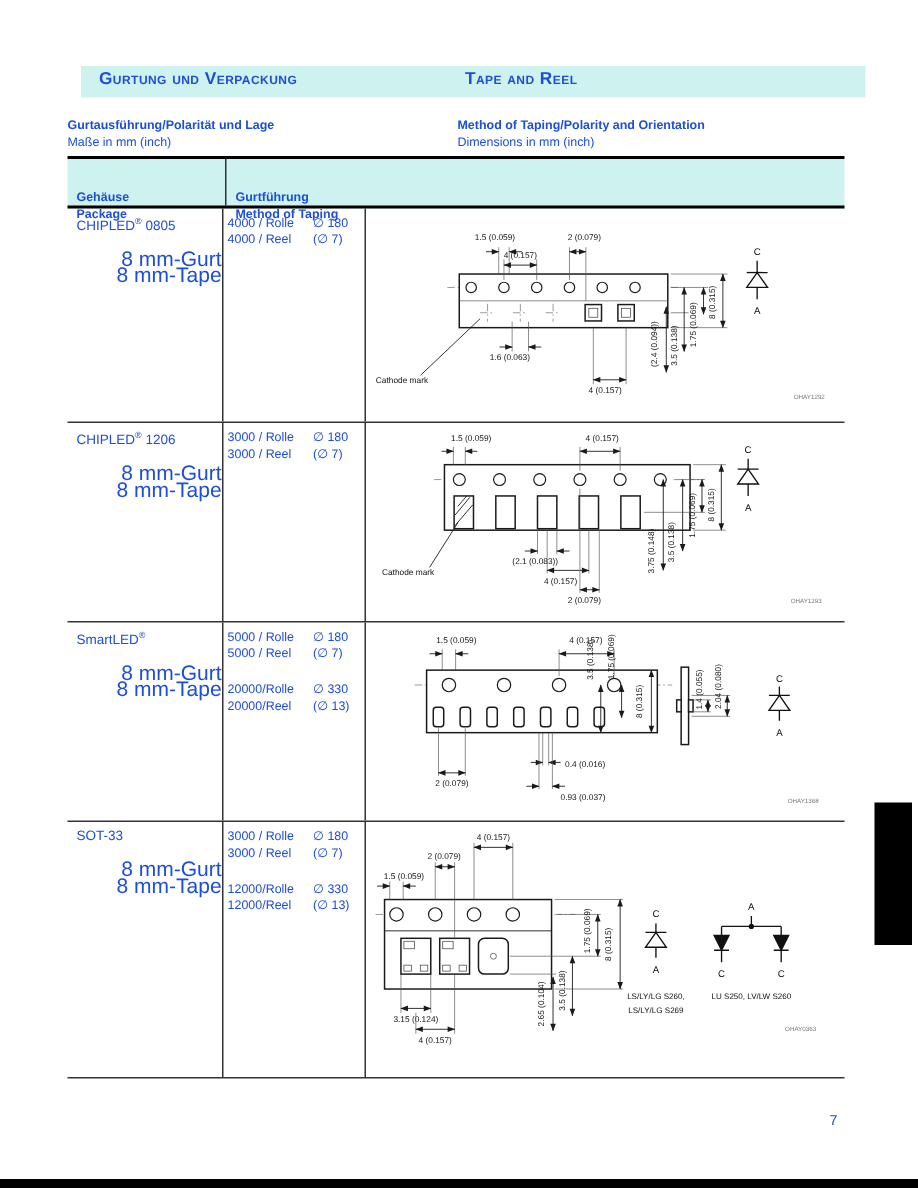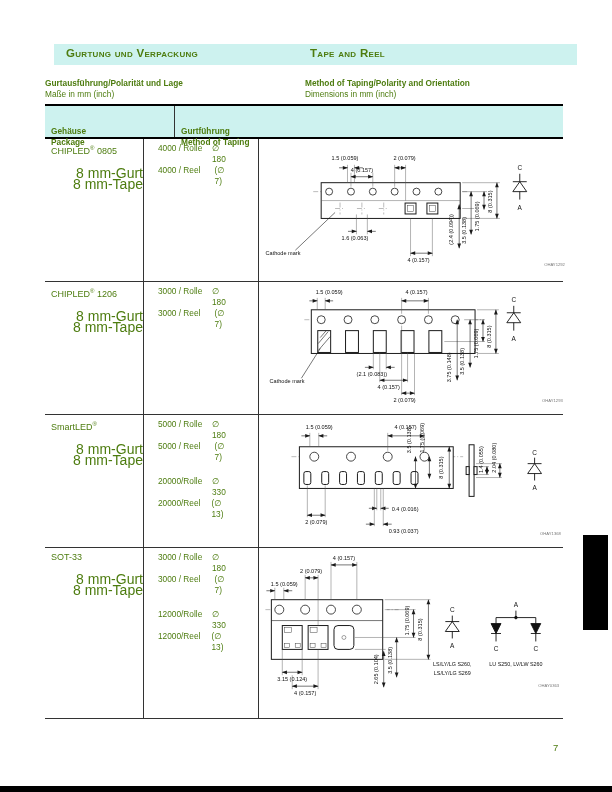--- a/index.html
+++ b/index.html
@@ -1,35 +1,35 @@
 <!DOCTYPE html>
 <html><head>
 <meta charset="utf-8">
 <style>
   html,body{margin:0;padding:0;background:#888;}
   .page{width:612px;height:792px;position:relative;background:#fff;overflow:hidden;
-        font-family:"Liberation Sans",sans-serif;color:#4d7c0f;}
+        font-family:"Liberation Sans",sans-serif;color:#1d4ed8;}
   .banner{position:absolute;left:54px;top:44px;width:523px;height:21px;background:#cdf2ef;}
   .banner span{position:absolute;top:3px;font-weight:bold;font-size:11.5px;font-variant:small-caps;letter-spacing:.3px;}
   .banner .de{left:12px;} .banner .en{left:256px;}
   .intro{position:absolute;left:45px;top:78px;width:520px;font-size:8.3px;line-height:10.5px;}
   .intro .lcol{position:absolute;left:0;top:0;} .intro .rcol{position:absolute;left:260px;top:0;}
   .intro .b{font-weight:bold;}
   .tbl{position:absolute;left:45px;top:104px;width:518px;border-top:2px solid #000;}
   .thead{display:flex;background:#cdf2ef;border-bottom:2px solid #000;font-weight:bold;font-size:8.3px;line-height:10.5px;}
   .thead>div{box-sizing:border-box;padding:20px 0 4px 6px;height:31px;}
   .trow{display:flex;border-bottom:1px solid #333;}
-  .c1{width:105px;} .c2{width:97px;} .c3{width:328px;position:relative;margin-left:24px;}
+  .c1{width:105px;} .c2{width:97px;} .c3{width:328px;position:relative;}
   .c1,.c2,.c3{box-sizing:border-box;}
   .c2,.c3{border-left:1px solid #333;}
   .r1{height:142px;} .r2{height:132px;} .r3{height:132px;} .r4{height:170px;}
   .pkg{padding:4px 0 0 6px;font-size:9px;line-height:11px;}
   .pkg sup{font-size:6px;}
   .tapel{margin-top:11px;font-size:14px;line-height:11px;text-align:right;}
-  .pk{padding:4px 0 0 14px;font-size:8.3px;line-height:11px;}
+  .pk{padding:4px 0 0 3px;font-size:8.3px;line-height:11px;}
   .pkline{display:flex;} .pkqty{width:57px;} .gap2{margin-top:13px;}
   svg.diag{position:absolute;left:0;top:0;display:block;}
   .tp{fill:#fff;stroke:#1a1a1a;stroke-width:1;}
   .hole{fill:#fff;stroke:#1a1a1a;stroke-width:.8;}
   .cmp{fill:#fff;stroke:#1a1a1a;stroke-width:1;}
   .cmpi{fill:none;stroke:#444;stroke-width:.5;}
   .dl{stroke:#1a1a1a;stroke-width:.6;fill:none;}
   .ext{stroke:#555;stroke-width:.45;fill:none;}
   .cl{stroke:#777;stroke-width:.5;stroke-dasharray:5 2 1 2;fill:none;}
   text.dim{font-size:5.6px;fill:#111;}

